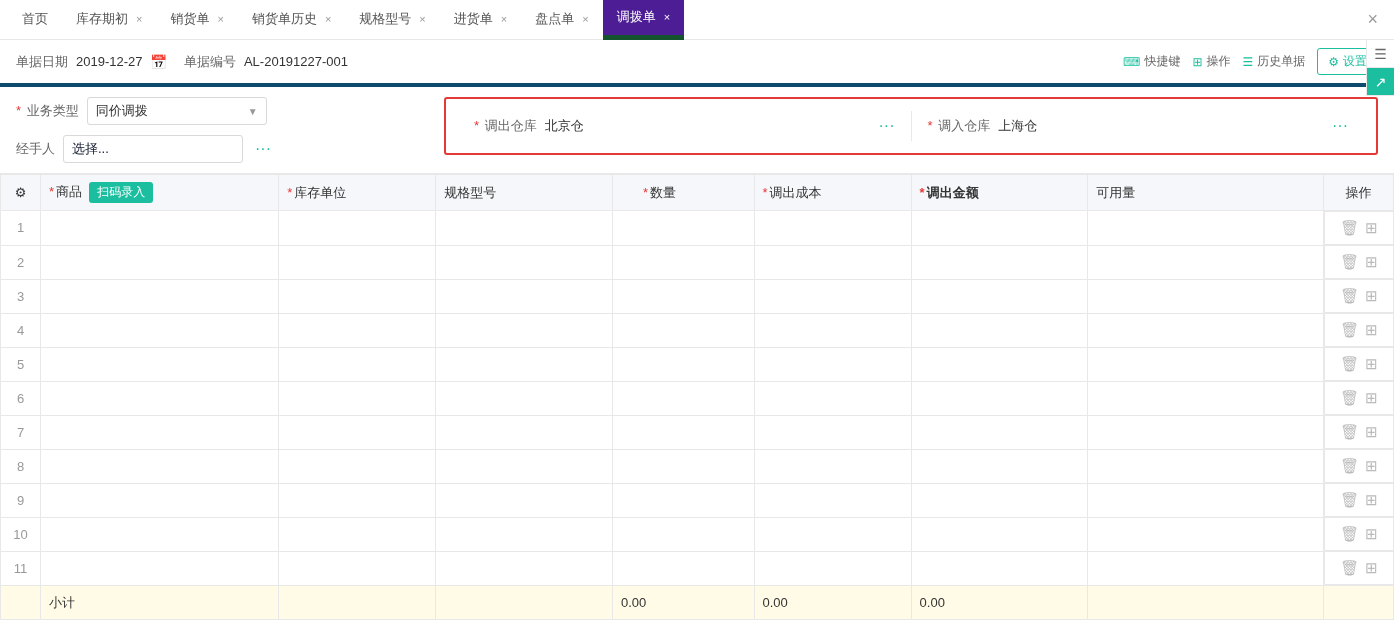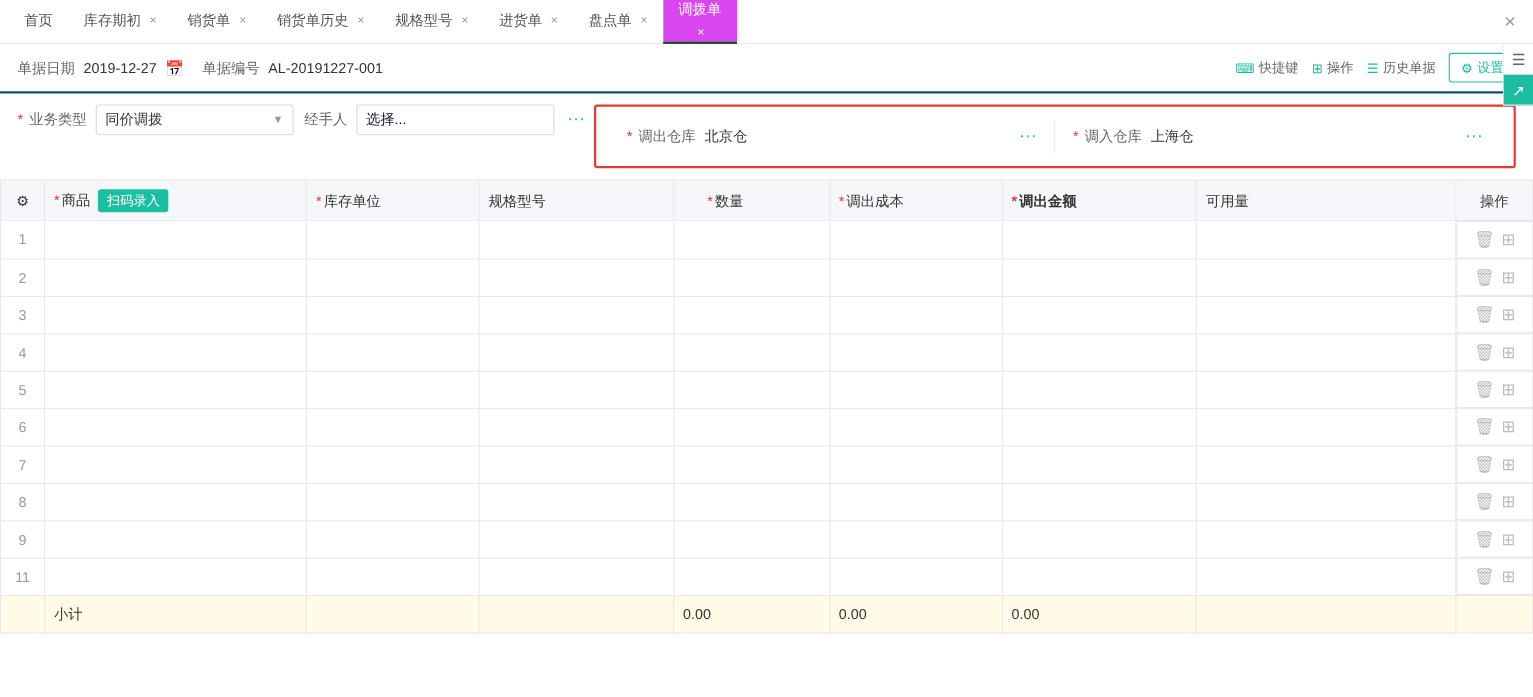--- a/index.html
+++ b/index.html
@@ -20,24 +20,23 @@
       height: 40px;
       cursor: pointer;
       font-size: 13px;
       color: #555;
       border-bottom: 2px solid transparent;
       white-space: nowrap;
       gap: 6px;
     }
     .tab-item.active {
       color: #fff;
-      background: #d946ef;
-      border-bottom: 2px solid #14532d;
+      background: #4c1d95;
+      border-bottom: 5px solid #14532d;
       border-radius: 0;
-      flex-direction: column;
     }
     .tab-item .tab-close {
       font-size: 11px;
       color: #999;
       cursor: pointer;
       margin-left: 2px;
     }
     .tab-item.active .tab-close {
       color: #fff;
     }
@@ -47,21 +46,21 @@
       color: #999;
       cursor: pointer;
       padding: 0 8px;
     }
 
     
     .toolbar {
       display: flex; align-items: center;
       padding: 8px 16px;
       gap: 16px;
-      border-bottom: 2px solid #0c4a6e;
+      border-bottom: 4px solid #0c4a6e;
       background: #fff;
     }
     .toolbar-group {
       display: flex; align-items: center; gap: 8px;
     }
     .toolbar-label {
       color: #666; font-size: 13px;
     }
     .toolbar-value {
       color: #333; font-size: 13px;
@@ -88,21 +87,21 @@
       cursor: pointer;
       font-size: 12px;
     }
 
     
     .form-section {
       padding: 10px 16px;
       display: flex; align-items: flex-start; gap: 0;
     }
     .form-left {
-      display: flex; flex-direction: row; gap: 10px;
+      display: flex; flex-direction: column; gap: 10px;
       min-width: 420px;
     }
     .form-right {
       flex: 1;
       border: 2px solid #e53935;
       border-radius: 3px;
       padding: 12px 28px;
       margin-left: 8px;
       display: flex; align-items: center; gap: 0;
     }
@@ -499,20 +498,34 @@
         <td></td>
         <td></td>
         <td></td>
         <td></td>
         <td class="action-cell">
           <span class="action-icon">🗑</span>
           <span class="action-icon">⊞</span>
         </td>
       </tr>
           <tr>
+        <td class="row-num">10</td>
+        <td></td>
+        <td></td>
+        <td></td>
+        <td></td>
+        <td></td>
+        <td></td>
+        <td></td>
+        <td class="action-cell">
+          <span class="action-icon">🗑</span>
+          <span class="action-icon">⊞</span>
+        </td>
+      </tr>
+          <tr>
         <td class="row-num subtotal-row">11</td>
         <td class="subtotal-row"></td>
         <td class="subtotal-row"></td>
         <td class="subtotal-row"></td>
         <td class="subtotal-row"></td>
         <td class="subtotal-row"></td>
         <td class="subtotal-row"></td>
         <td class="subtotal-row"></td>
         <td class="subtotal-row action-cell">
           <span class="action-icon">🗑</span>

